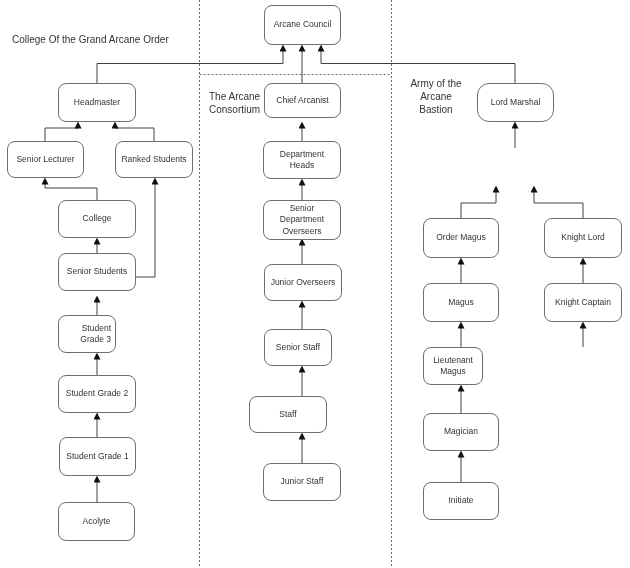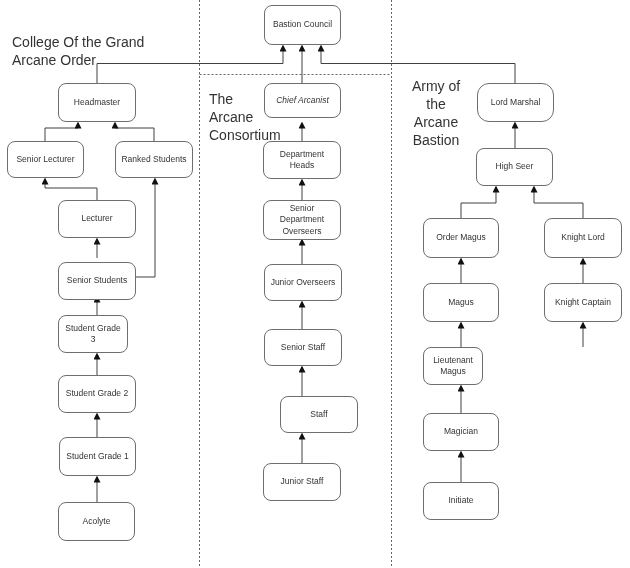--- a/index.html
+++ b/index.html
@@ -32,21 +32,21 @@
     align-items: center;
     justify-content: center;
     text-align: center;
     font-size: 8.5px;
     line-height: 1.3;
     color: #333333;
     padding: 2px 4px;
   }
   .group-label {
     position: absolute;
-    font-size: 14px;
+    font-size: 10px;
     line-height: 1.28;
     color: #333333;
     white-space: normal;
   }
   .edge {
     fill: none;
     stroke: #404040;
     stroke-width: 1;
   }
   .separator {
@@ -91,75 +91,72 @@
       <polyline points="461,218 461,203 496,203 496,187" class="edge" marker-end="url(#arrowhead)"></polyline>
       <polyline points="583,218 583,203 534,203 534,187" class="edge" marker-end="url(#arrowhead)"></polyline>
       <polyline points="461,283 461,259" class="edge" marker-end="url(#arrowhead)"></polyline>
       <polyline points="583,283 583,259" class="edge" marker-end="url(#arrowhead)"></polyline>
       <polyline points="461,347 461,323" class="edge" marker-end="url(#arrowhead)"></polyline>
       <polyline points="583,347 583,323" class="edge" marker-end="url(#arrowhead)"></polyline>
       <polyline points="461,413 461,386" class="edge" marker-end="url(#arrowhead)"></polyline>
       <polyline points="461,482 461,452" class="edge" marker-end="url(#arrowhead)"></polyline>
     </svg>
 <div class="node" style="left: 264px; top: 5px; width: 77px; height: 40px;">
-      <span>Bastion Council</span>
+      <span>Arcane Council</span>
     </div>
     <div class="node" style="left: 58px; top: 83px; width: 78px; height: 39px;">
       <span>Headmaster</span>
     </div>
     <div class="node" style="left: 7px; top: 141px; width: 77px; height: 37px;">
       <span>Senior Lecturer</span>
     </div>
     <div class="node" style="left: 115px; top: 141px; width: 78px; height: 37px;">
       <span>Ranked Students</span>
     </div>
     <div class="node" style="left: 58px; top: 200px; width: 78px; height: 38px;">
-      <span>Lecturer</span>
+      <span>College</span>
     </div>
-    <div class="node" style="left: 58px; top: 262px; width: 78px; height: 38px;">
+    <div class="node" style="left: 58px; top: 253px; width: 78px; height: 38px;">
       <span>Senior Students</span>
     </div>
-    <div class="node" style="left: 58px; top: 315px; width: 70px; height: 38px;">
+    <div class="node" style="left: 58px; top: 315px; width: 58px; height: 38px; text-align: right;">
       <span>Student Grade 3</span>
     </div>
     <div class="node" style="left: 58px; top: 375px; width: 78px; height: 38px;">
       <span>Student Grade 2</span>
     </div>
     <div class="node" style="left: 59px; top: 437px; width: 77px; height: 39px;">
       <span>Student Grade 1</span>
     </div>
     <div class="node" style="left: 58px; top: 502px; width: 77px; height: 39px;">
       <span>Acolyte</span>
     </div>
-    <div class="node" style="left: 264px; top: 83px; width: 77px; height: 35px; font-style: italic;">
+    <div class="node" style="left: 264px; top: 83px; width: 77px; height: 35px;">
       <span>Chief Arcanist</span>
     </div>
     <div class="node" style="left: 263px; top: 141px; width: 78px; height: 38px;">
       <span>Department Heads</span>
     </div>
     <div class="node" style="left: 263px; top: 200px; width: 78px; height: 40px;">
       <span>Senior Department Overseers</span>
     </div>
     <div class="node" style="left: 264px; top: 264px; width: 78px; height: 37px;">
       <span>Junior Overseers</span>
     </div>
-    <div class="node" style="left: 264px; top: 329px; width: 78px; height: 37px;">
+    <div class="node" style="left: 264px; top: 329px; width: 68px; height: 37px;">
       <span>Senior Staff</span>
     </div>
-    <div class="node" style="left: 280px; top: 396px; width: 78px; height: 37px;">
+    <div class="node" style="left: 249px; top: 396px; width: 78px; height: 37px;">
       <span>Staff</span>
     </div>
     <div class="node" style="left: 263px; top: 463px; width: 78px; height: 38px;">
       <span>Junior Staff</span>
     </div>
     <div class="node" style="left: 477px; top: 83px; width: 77px; height: 39px; border-radius: 12px;">
       <span>Lord Marshal</span>
-    </div>
-    <div class="node" style="left: 476px; top: 148px; width: 77px; height: 38px;">
-      <span>High Seer</span>
     </div>
     <div class="node" style="left: 423px; top: 218px; width: 76px; height: 40px;">
       <span>Order Magus</span>
     </div>
     <div class="node" style="left: 544px; top: 218px; width: 78px; height: 40px;">
       <span>Knight Lord</span>
     </div>
     <div class="node" style="left: 423px; top: 283px; width: 76px; height: 39px;">
       <span>Magus</span>
     </div>

